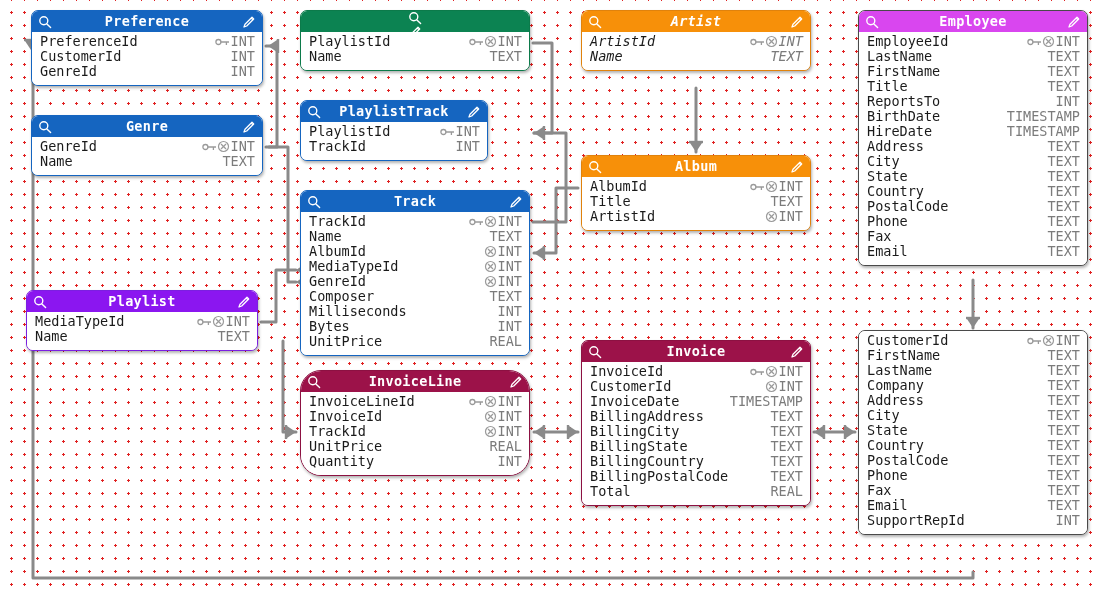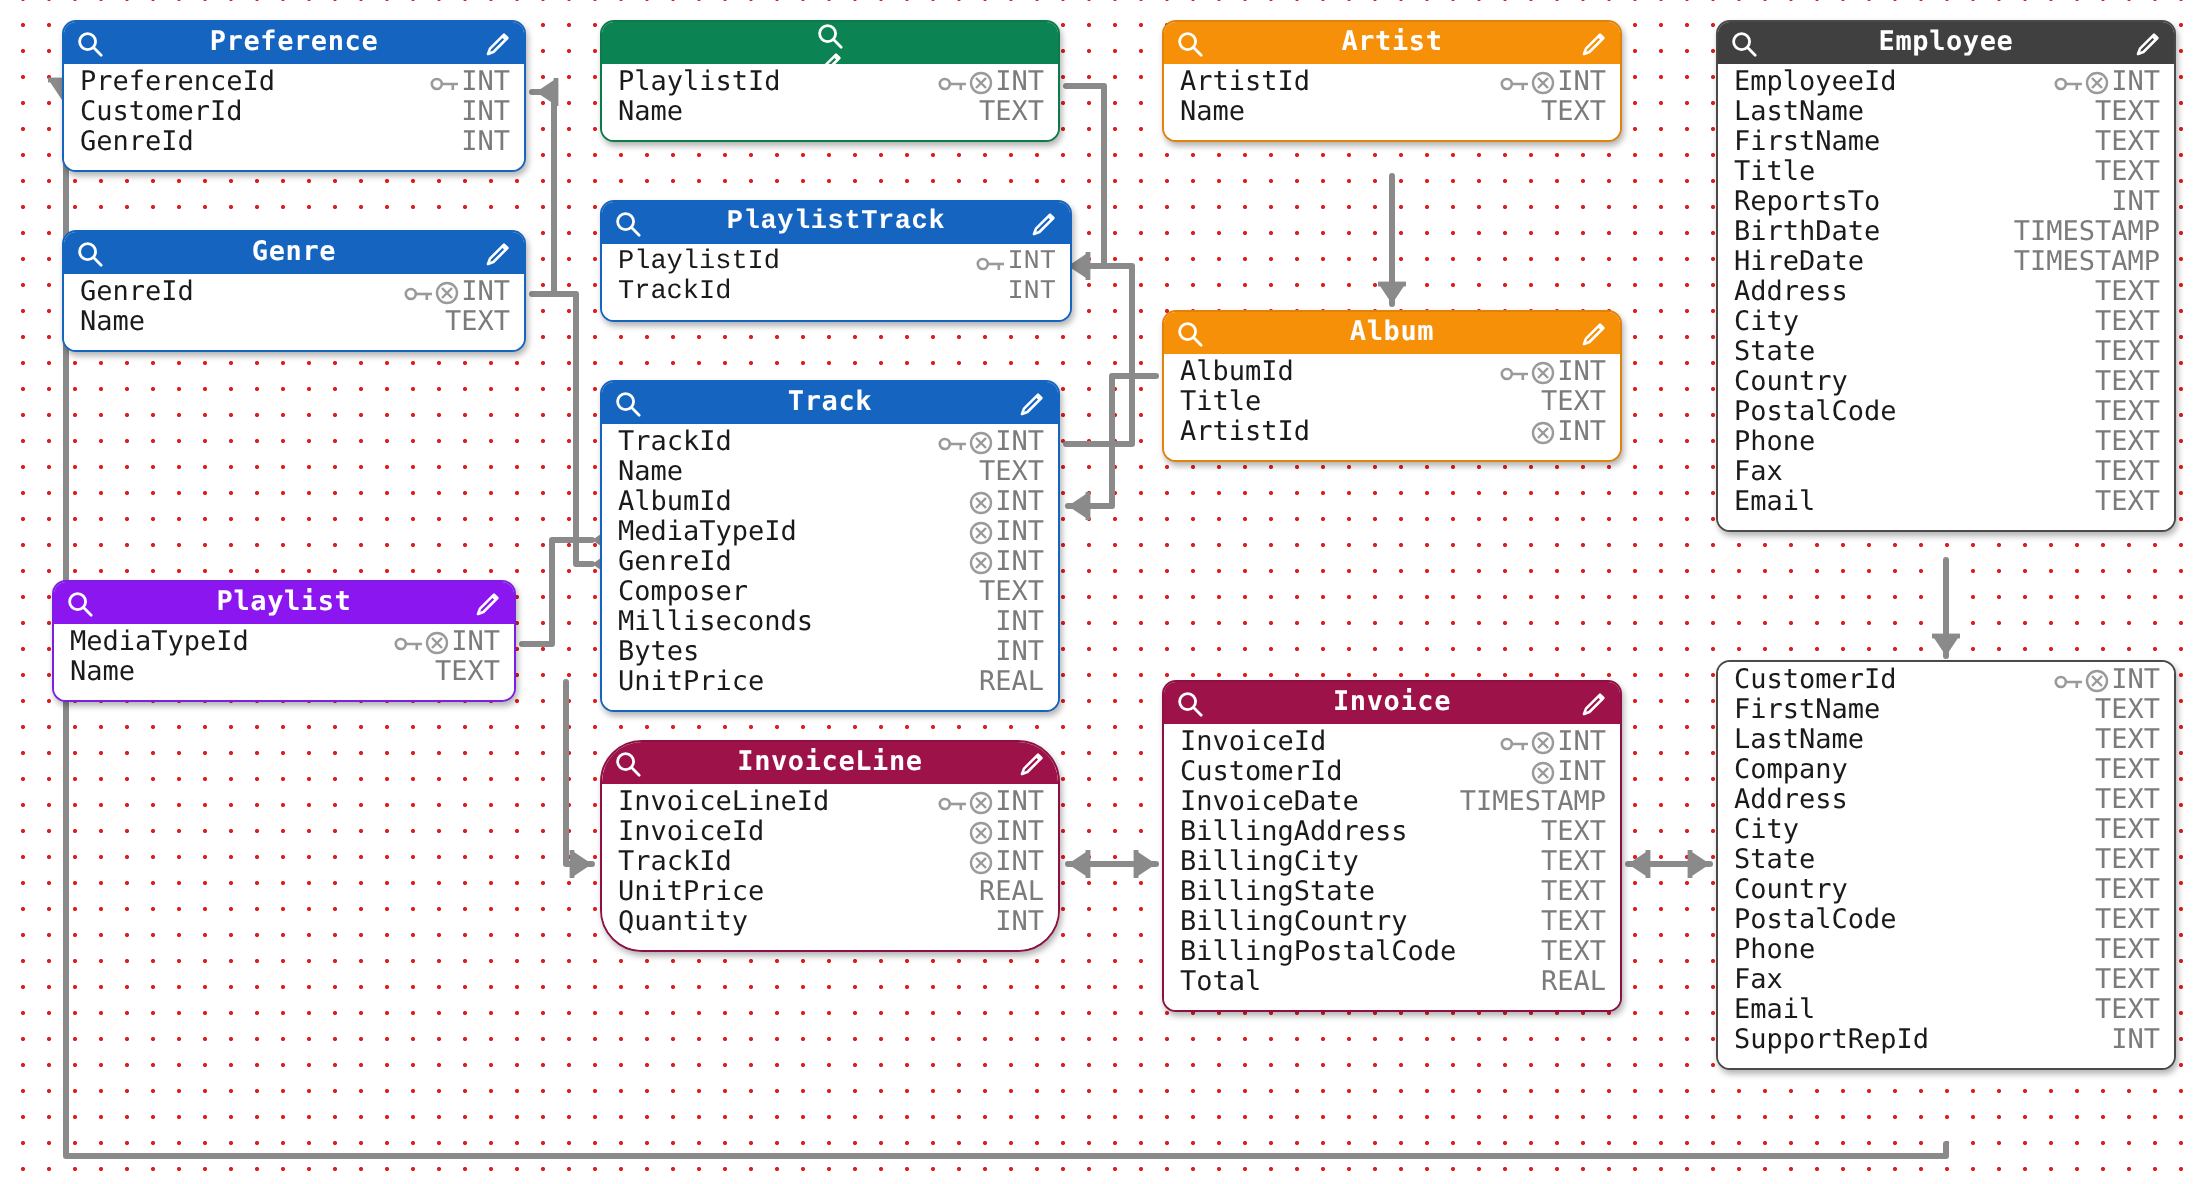--- a/index.html
+++ b/index.html
@@ -66,21 +66,21 @@
   .c-blue    .hdr{background:#1565c0;}
   .c-green  {border-color:#0c7a4a;}
   .c-green   .hdr{background:#0c8352;flex-direction:column;}
   .c-orange {border-color:#e0820c;}
   .c-orange  .hdr{background:#f79009;}
   .c-purple {border-color:#7b1fe0;}
   .c-purple  .hdr{background:#8b16f0;}
   .c-crimson{border-color:#8c1142;}
   .c-crimson .hdr{background:#9c1249;}
   .c-gray   {border-color:#4a4a4a;}
-  .c-gray    .hdr{background:#404040;}
+  .c-gray    .hdr{background:#d946ef;}
 </style>
 </head>
 <body>
 
 <div id="canvas">
 
   <svg id="edges" viewBox="0 0 1097 592" xmlns="http://www.w3.org/2000/svg">
     <g id="edge-group" fill="none" stroke="#8a8a8a" stroke-width="3" stroke-linecap="round" stroke-linejoin="round">
         <path d="M 266 46 L 277 46 L 277 147 L 269 147"></path>
         <path d="M 266 147 L 288 147 L 288 282 L 296 282"></path>
@@ -298,21 +298,21 @@
             <span class="typ">INT</span>
           </div>
           <div class="row">
             <span class="col">Name</span>
             <span class="spacer"></span>
             <span class="marks"></span>
             <span class="typ">TEXT</span>
           </div>
         </div>
       </div>
-      <div class="tbl c-blue" style="left: 300px; top: 100px; width: 236px; font-family: Liberation Mono, monospace;">
+      <div class="tbl c-blue" style="left: 300px; top: 100px; width: 188px;">
         <div class="hdr">
           <svg width="14" height="14" viewBox="0 0 14 14">
             <circle cx="5.8" cy="5.8" r="4.0" fill="none" stroke="#ffffff" stroke-width="1.4"></circle>
             <line x1="8.9" y1="8.9" x2="12.6" y2="12.6" stroke="#ffffff" stroke-width="1.4" stroke-linecap="round"></line>
           </svg>
           <span class="ttl">PlaylistTrack</span>
           <svg width="14" height="14" viewBox="0 0 14 14">
             <path d="M2.0 12.0 L3.0 9.3 L10.0 2.3 L11.7 4.0 L4.7 11.0 Z" fill="none" stroke="#ffffff" stroke-width="1.3" stroke-linejoin="round"></path>
             <line x1="9.2" y1="3.1" x2="10.9" y2="4.8" stroke="#ffffff" stroke-width="1.2"></line>
           </svg>
@@ -497,21 +497,21 @@
             <span class="typ">REAL</span>
           </div>
           <div class="row">
             <span class="col">Quantity</span>
             <span class="spacer"></span>
             <span class="marks"></span>
             <span class="typ">INT</span>
           </div>
         </div>
       </div>
-      <div class="tbl c-orange" style="left: 581px; top: 10px; width: 230px;">
+      <div class="tbl c-orange" style="left: 581px; top: 10px; width: 230px; font-style: italic;">
         <div class="hdr">
           <svg width="14" height="14" viewBox="0 0 14 14">
             <circle cx="5.8" cy="5.8" r="4.0" fill="none" stroke="#ffffff" stroke-width="1.4"></circle>
             <line x1="8.9" y1="8.9" x2="12.6" y2="12.6" stroke="#ffffff" stroke-width="1.4" stroke-linecap="round"></line>
           </svg>
           <span class="ttl">Artist</span>
           <svg width="14" height="14" viewBox="0 0 14 14">
             <path d="M2.0 12.0 L3.0 9.3 L10.0 2.3 L11.7 4.0 L4.7 11.0 Z" fill="none" stroke="#ffffff" stroke-width="1.3" stroke-linejoin="round"></path>
             <line x1="9.2" y1="3.1" x2="10.9" y2="4.8" stroke="#ffffff" stroke-width="1.2"></line>
           </svg>

